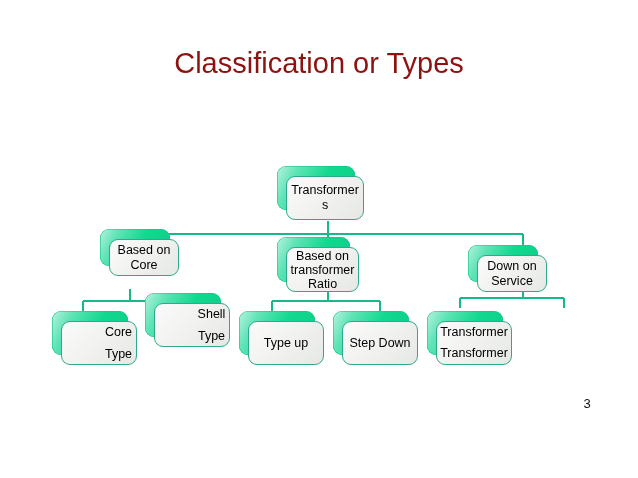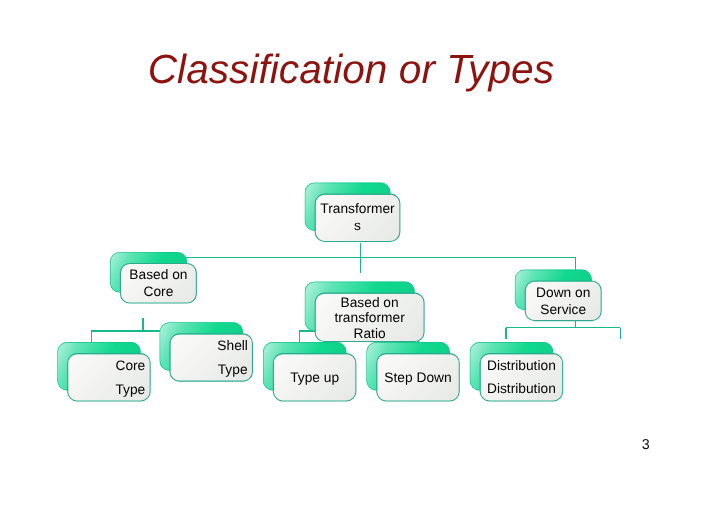--- a/index.html
+++ b/index.html
@@ -23,27 +23,26 @@
     background: #ffffff;
   }
 
   
   #title {
     position: absolute;
     left: 0;
     top: 45px;
     width: 638px;
     text-align: center;
-    font-size: 37px;
+    font-size: 29px;
     font-weight: normal;
     color: #8C1410;
     letter-spacing: 0px;
     line-height: 36px;
     white-space: nowrap;
-    font-style: italic;
   }
 
   
   #connectors {
     position: absolute;
     left: 0; top: 0;
     width: 638px;
     height: 478px;
     pointer-events: none;
   }
@@ -152,21 +151,21 @@
     </div>
   </div>
 
   <div class="node" style="left:100px; top:229px; width:70px; height:37px;">
     <div class="shadowbox"></div>
     <div class="frontbox">
       <span class="label">Based on Core</span>
     </div>
   </div>
 
-  <div class="node" style="left:277px; top:256px; width:73px; height:45px;padding-left:27px;">
+  <div class="node" style="left:277px; top:237px; width:73px; height:45px;">
     <div class="shadowbox"></div>
     <div class="frontbox">
       <span class="label tight">Based on transformer Ratio</span>
     </div>
   </div>
 
   <div class="node" style="left:468px; top:245px; width:70px; height:37px;">
     <div class="shadowbox"></div>
     <div class="frontbox">
       <span class="label">Down on Service</span>
@@ -197,20 +196,20 @@
   <div class="node" style="left:333px; top:311px; width:76px; height:44px;">
     <div class="shadowbox"></div>
     <div class="frontbox">
       <span class="label">Step Down</span>
     </div>
   </div>
 
   <div class="node" style="left:427px; top:311px; width:76px; height:44px;">
     <div class="shadowbox"></div>
     <div class="frontbox">
-      <span class="label overflow">Distribution Distribution</span>
+      <span class="label overflow">Transformer Transformer</span>
     </div>
   </div>
 
 
   <div id="pagenum">3</div>
 
 </div>
 
 </body></html>

